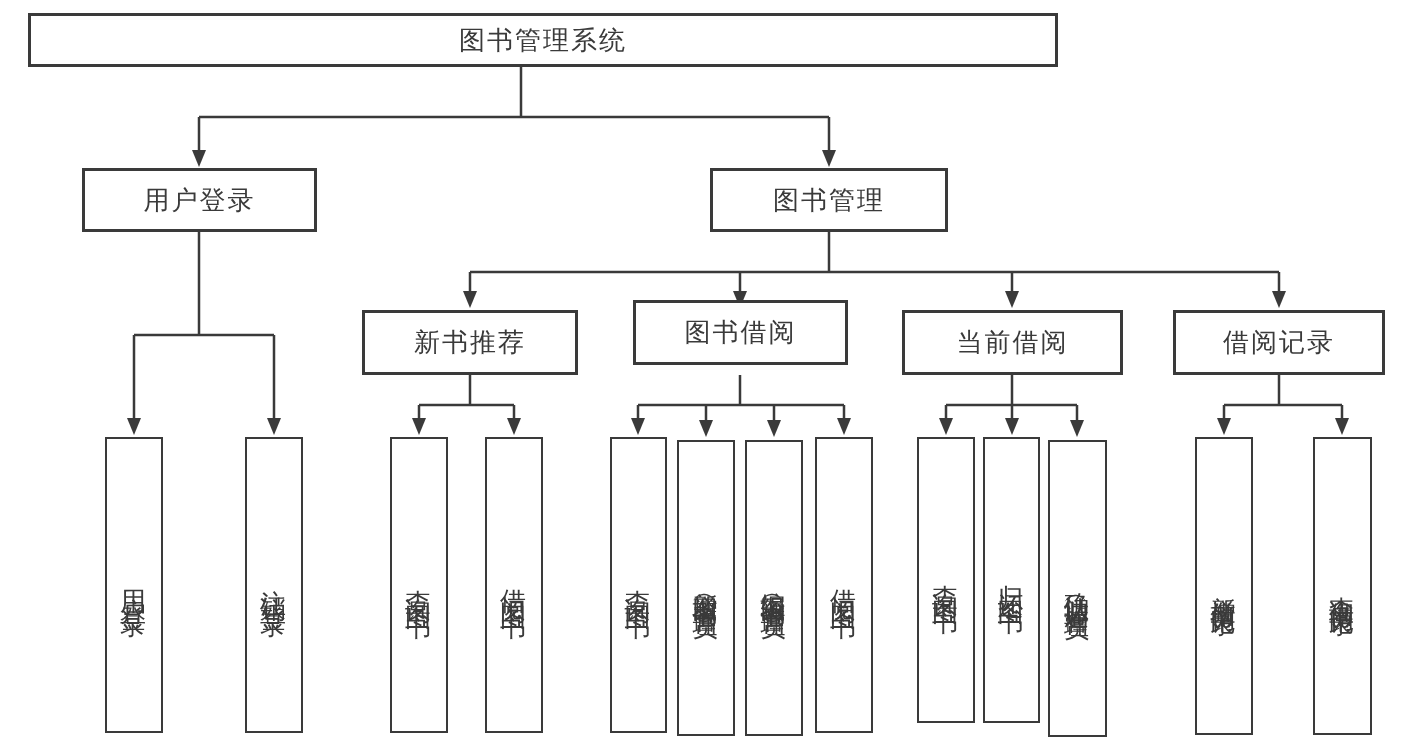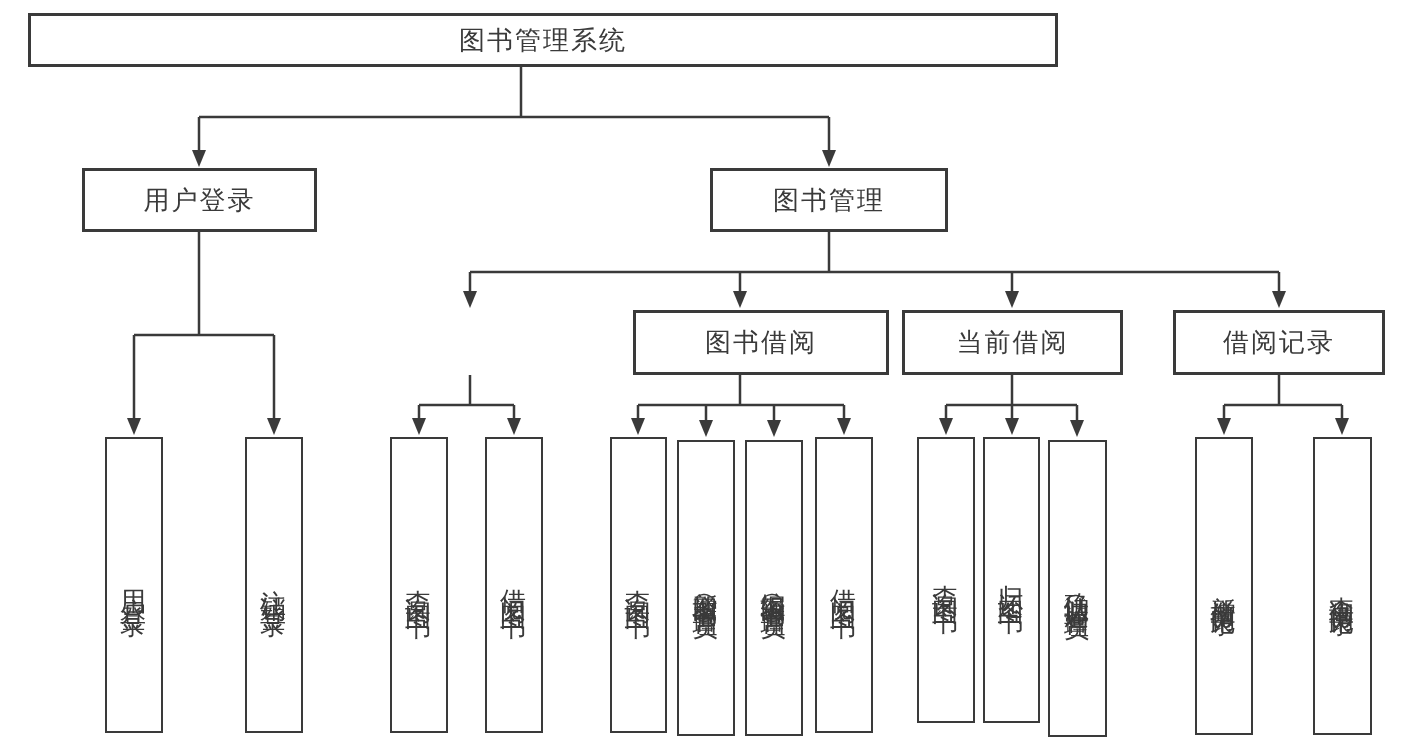--- a/index.html
+++ b/index.html
@@ -88,21 +88,24 @@
     <span>图书管理系统</span>
   </div>
 
   <div class="hbox" style="left:82px;top:168px;width:235px;height:64px;">
     <span>用户登录</span>
   </div>
   <div class="hbox" style="left:710px;top:168px;width:238px;height:64px;text-align:center;">
     <span>图书管理</span>
   </div>
 
-  <div class="hbox" style="left:633px;top:310px;width:256px;height:65px;">
+  <div class="hbox" style="left:362px;top:310px;width:216px;height:65px;">
+    <span>新书推荐</span>
+  </div>
+  <div class="hbox" style="left:633px;top:300px;width:215px;height:65px;">
     <span>图书借阅</span>
   </div>
   <div class="hbox" style="left:1173px;top:310px;width:212px;height:65px;">
     <span>借阅记录</span>
   </div>
   <div class="hbox" style="left:902px;top:310px;width:221px;height:65px;">
     <span>当前借阅</span>
   </div>
 
   <div class="leaf" style="left:105px;top:437px;width:58px;height:296px;">用户登录</div>

